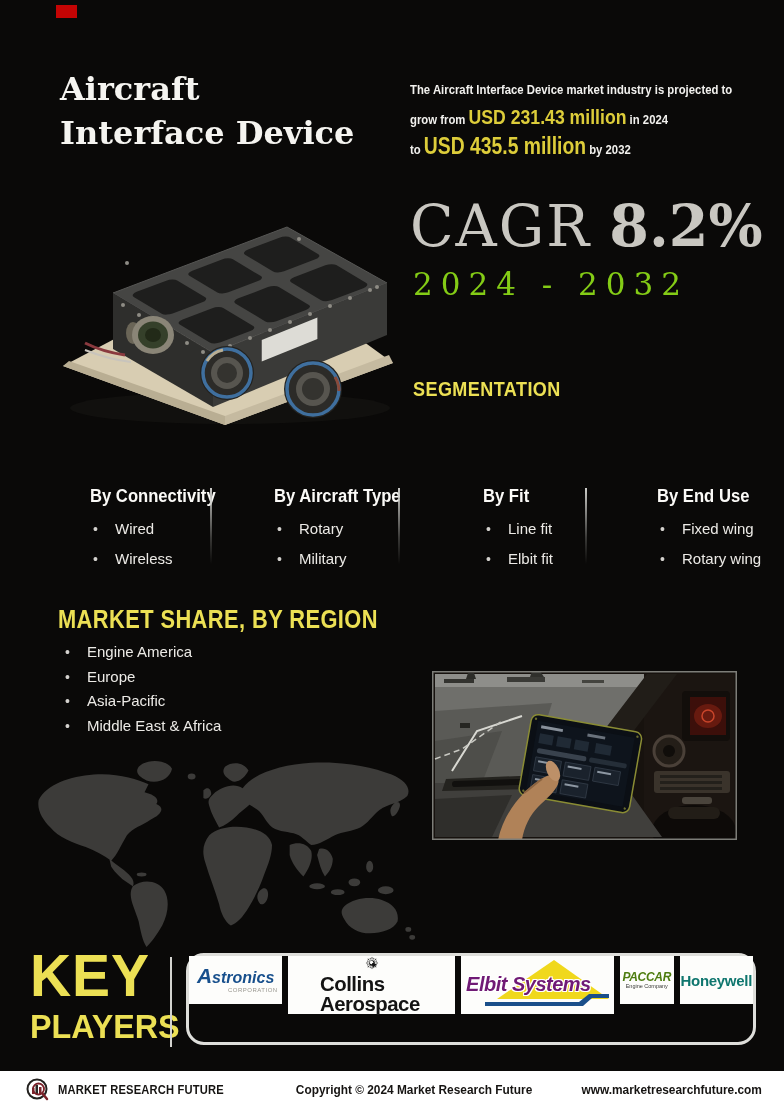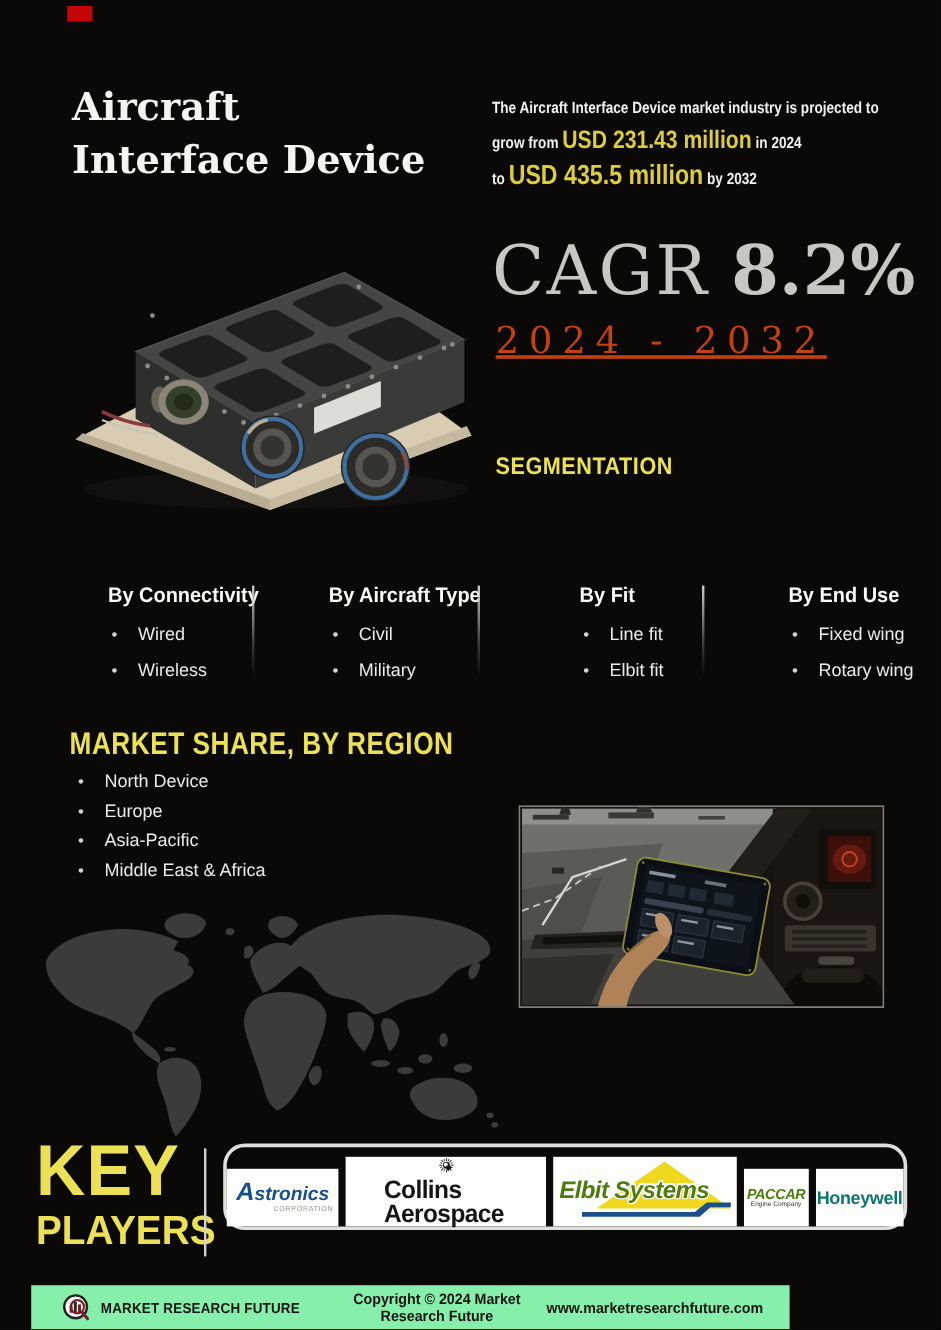--- a/index.html
+++ b/index.html
@@ -18,21 +18,21 @@
   .projection{left:410px;top:62px;width:420px;font-weight:bold;font-size:13.5px;
               line-height:27px;transform:scaleX(.84);transform-origin:left top;color:#f2f1ee;}
   .projection .val1{font-size:21px;color:#ddcd3a;}
   .projection .val2{font-size:23px;color:#ddcd3a;}
 
   
   .cagr{left:410px;top:196px;font-family:"DejaVu Serif",serif;color:#c9c7c1;font-size:57px;line-height:60px;}
   .cagr .lbl{letter-spacing:2px;}
   .cagr .val{font-weight:bold;}
   .cagr-period{left:413px;top:266px;font-family:"DejaVu Serif",serif;font-size:31px;
-               letter-spacing:8px;color:#c2410c;text-decoration:underline;}
+               letter-spacing:8px;color:#84cc16;}
 
   
   .yellow-h{color:#ece054;font-weight:bold;transform-origin:left top;}
   .seg-heading{left:413px;top:378px;font-size:20px;transform:scaleX(.9);letter-spacing:.5px;}
   .ms-heading{left:58px;top:604px;font-size:26px;transform:scaleX(.84);letter-spacing:.5px;}
 
   
   .seg{top:486px;margin-left:28px;}
   .seg h3{margin:0;font-size:17.5px;color:#fbfaf7;transform:scaleX(.95);transform-origin:left top;white-space:nowrap;}
   .seg ul,.regions ul{list-style:none;margin:0;padding:0;}
@@ -42,40 +42,40 @@
         background:linear-gradient(180deg,rgba(214,214,210,.95),rgba(130,130,126,.4) 65%,rgba(20,20,18,0));}
 
   
   .regions{left:62px;top:643px;}
   .regions li{display:flex;align-items:baseline;font-size:15px;color:#eceae6;margin-bottom:7.5px;white-space:nowrap;}
 
   
   .kp-key{left:30px;top:946px;font-size:60px;line-height:60px;letter-spacing:1px;color:#ece054;font-weight:bold;transform:scaleX(.95);transform-origin:left top;}
   .kp-players{left:30px;top:1008px;font-size:34px;line-height:36px;color:#ece054;font-weight:bold;transform:scaleX(.95);transform-origin:left top;}
   .kp-vline{left:170px;top:957px;width:2px;height:90px;background:#d3d3cf;}
-  .logo-panel{left:186px;top:953px;width:570px;height:72px;border:3px solid #dededa;border-radius:18px;
-              box-sizing:border-box;display:flex;align-items:flex-end;justify-content:center;gap:6px;}
+  .logo-panel{left:186px;top:953px;width:570px;height:92px;border:3px solid #dededa;border-radius:18px;
+              box-sizing:border-box;display:flex;align-items:flex-start;justify-content:center;gap:6px;}
   .tile{background:#fdfdfb;display:flex;align-items:center;justify-content:center;flex-direction:column;}
   .tile-astronics{width:94px;height:48px;}
   .tile-collins{width:168px;height:58px;flex-direction:column;gap:4px;}
   .tile-elbit{width:154px;height:58px;position:relative;overflow:hidden;}
   .tile-paccar{width:54px;height:48px;}
   .tile-honeywell{width:74px;height:48px;}
   .astronics-name{font-style:italic;font-weight:bold;font-size:16px;color:#174f8c;line-height:16px;}
   .astronics-name::first-letter{font-size:21px;}
   .astronics-sub{width:84px;text-align:right;font-size:6px;color:#98968f;letter-spacing:.5px;margin-top:1px;}
   .collins-name{font-weight:bold;font-size:21px;line-height:20px;color:#141414;letter-spacing:-.5px;transform:scaleX(.97);transform-origin:left;}
-  .elbit-name{position:absolute;left:5px;top:17px;font-style:italic;font-weight:bold;font-size:20px;color:#4d7c0f;letter-spacing:-.5px;
+  .elbit-name{position:absolute;left:5px;top:17px;font-style:italic;font-weight:bold;font-size:20px;color:#701a75;letter-spacing:-.5px;
               text-shadow:-1px -1px 0 #fff,1px -1px 0 #fff,-1px 1px 0 #fff,1px 1px 0 #fff;}
   .paccar-name{font-style:italic;font-weight:bold;font-size:12px;color:#4d7c0f;letter-spacing:-.3px;line-height:11px;}
   .paccar-sub{font-size:5.5px;color:#3a3a38;}
   .honeywell-name{font-weight:bold;font-size:15px;color:#0f766e;letter-spacing:-.3px;}
 
   
-  .footer{left:0;top:1071px;width:632px;height:37px;background:#86efac;display:flex;align-items:center;color:#161412;margin-left:26px;}
+  .footer{left:0;top:1071px;width:784px;height:37px;background:#ffffff;display:flex;align-items:center;color:#161412;}
   .footer-left{display:flex;align-items:center;gap:8px;margin-left:26px;width:230px;}
   .footer-brand{font-weight:bold;font-size:12px;letter-spacing:.2px;transform:scaleX(.93);transform-origin:left;white-space:nowrap;}
   .footer-center{flex:1;text-align:center;font-weight:bold;font-size:12.5px;transform:scaleX(.95);}
   .footer-right{margin-right:22px;font-weight:bold;font-size:12.5px;transform:scaleX(.95);transform-origin:right;white-space:nowrap;}
 
   
   .device-img{left:55px;top:203px;width:345px;height:228px;}
   .cockpit-img{left:432px;top:671px;width:305px;height:169px;}
   .world-map{left:23px;top:752px;width:400px;height:198px;}
 </style>
@@ -182,21 +182,21 @@
           <span class="dot">•</span>
           <span>Wireless</span>
         </li>
     </ul>
   </div>
   <div class="abs seg" style="left:246px">
     <h3>By Aircraft Type</h3>
     <ul>
       <li>
           <span class="dot">•</span>
-          <span>Civil</span>
+          <span>Rotary</span>
         </li>
       <li>
           <span class="dot">•</span>
           <span>Military</span>
         </li>
     </ul>
   </div>
   <div class="abs seg" style="left:455px">
     <h3>By Fit</h3>
     <ul>
@@ -225,21 +225,21 @@
   </div>
   <div class="abs vdiv" style="left:210px"></div>
   <div class="abs vdiv" style="left:398px"></div>
   <div class="abs vdiv" style="left:585px"></div>
 
   <div class="abs yellow-h ms-heading">MARKET SHARE, BY REGION</div>
   <div class="abs regions">
     <ul>
       <li>
           <span class="dot">•</span>
-          <span>North Device</span>
+          <span>Engine America</span>
         </li>
       <li>
           <span class="dot">•</span>
           <span>Europe</span>
         </li>
       <li>
           <span class="dot">•</span>
           <span>Asia-Pacific</span>
         </li>
       <li>

